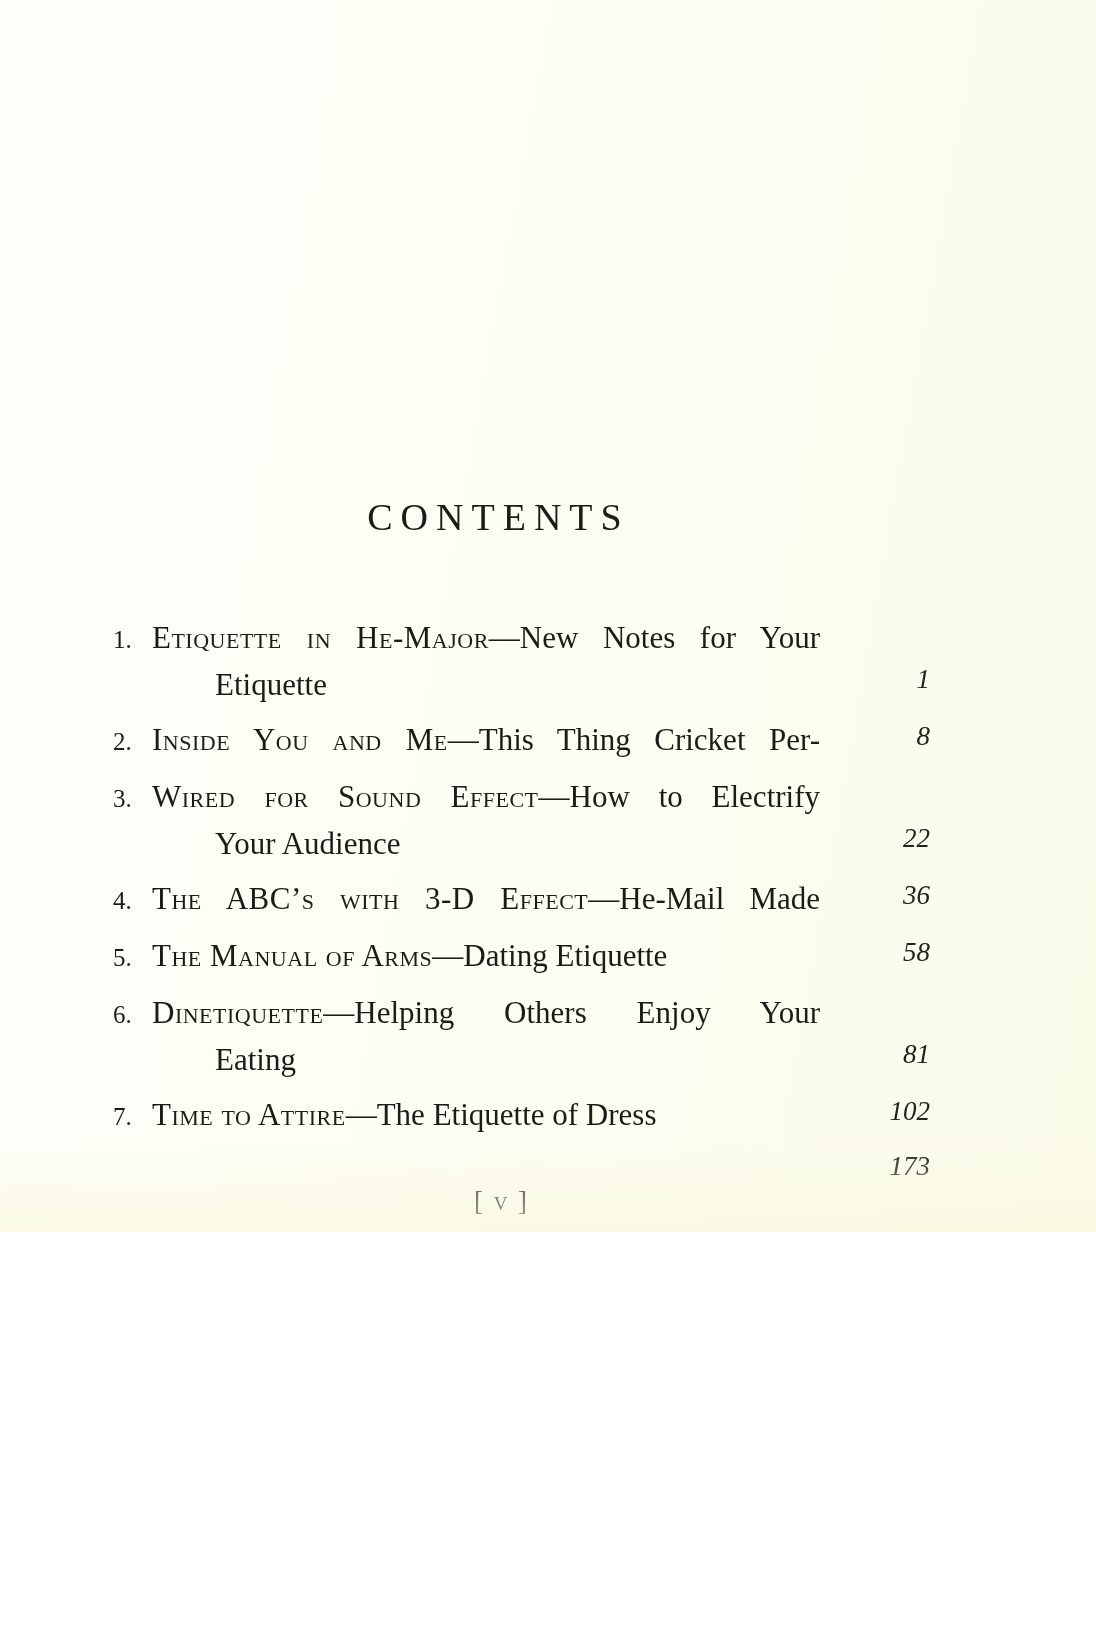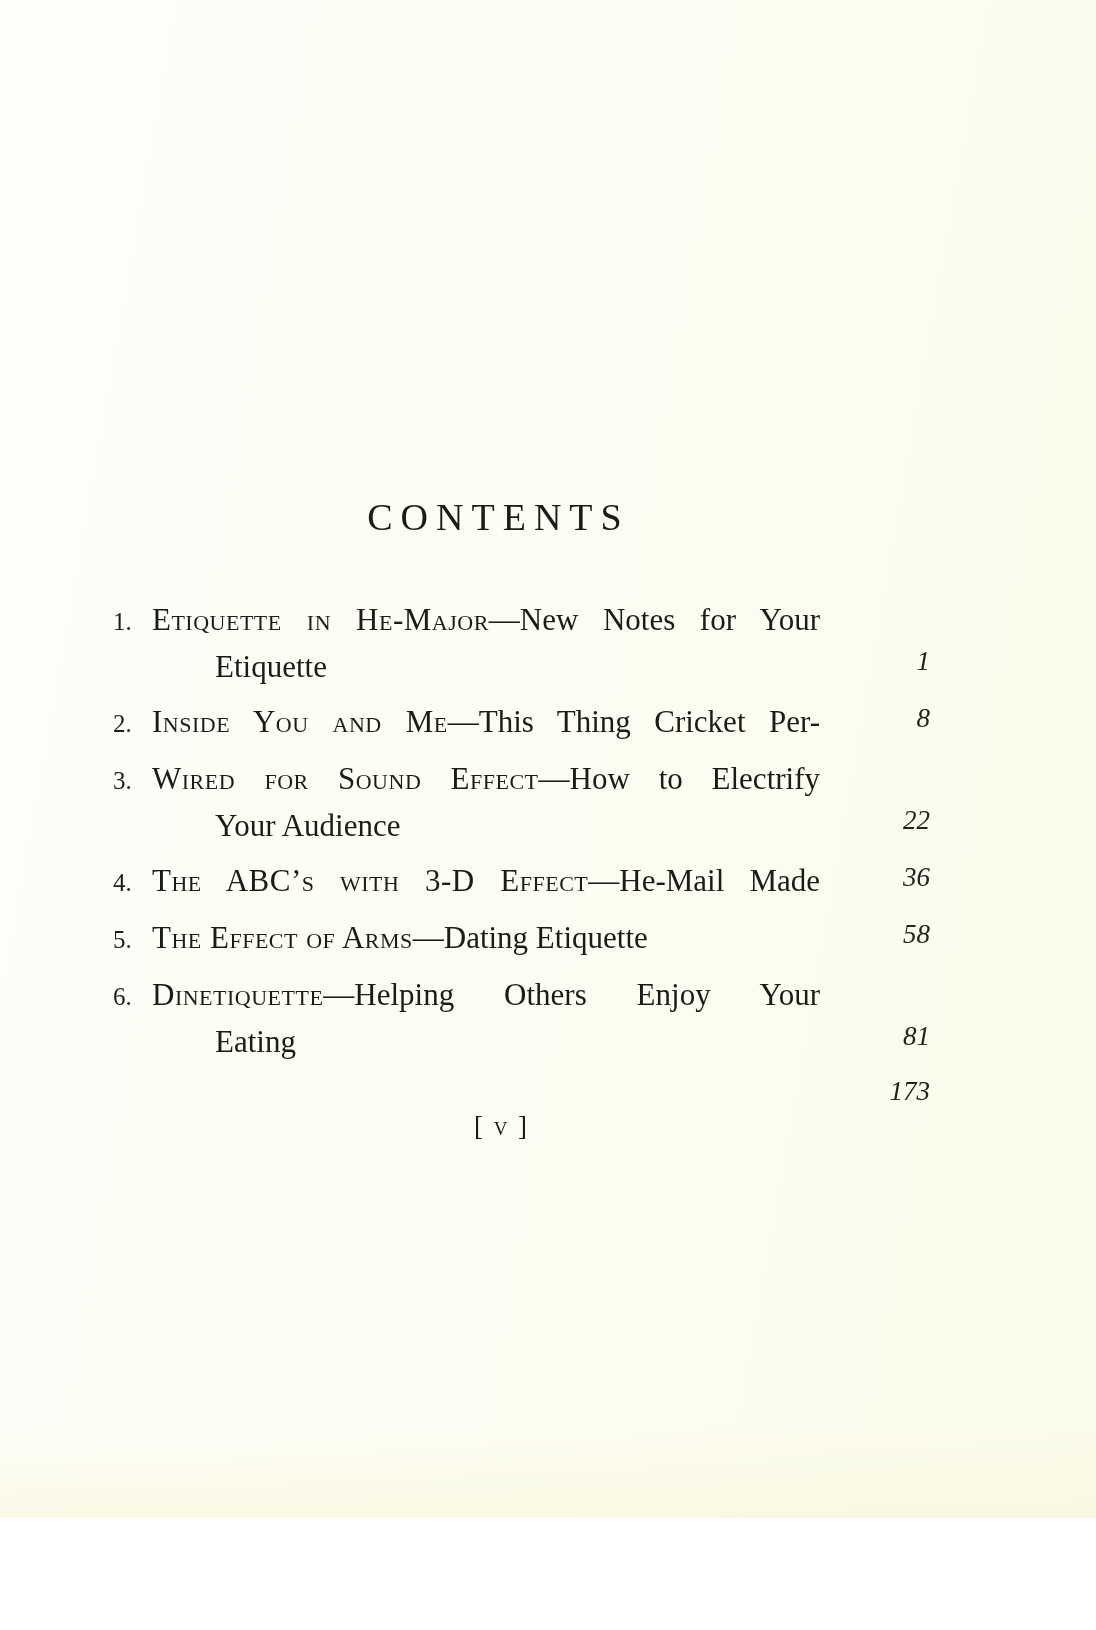--- a/index.html
+++ b/index.html
@@ -3,21 +3,21 @@
 <meta charset="utf-8">
 <style>
   html, body {
     margin: 0;
     padding: 0;
     background: #ffffff;
   }
   .book-page {
     position: relative;
     width: 1096px;
-    height: 1518px;
+    height: 1232px;
     overflow: hidden;
     background:
       linear-gradient(100deg, #fefefb 0%, #fdfdf4 45%, #fbfbea 100%);
     font-family: "Liberation Serif", "DejaVu Serif", serif;
     color: #1b1b18;
   }
   
   .book-page::after {
     content: "";
     position: absolute;
@@ -35,21 +35,21 @@
   .page-title {
     margin-top: 497px;
     line-height: 40px;
     text-align: center;
     font-size: 38px;
     letter-spacing: 8px;
     transform: translateX(-23px);
     white-space: nowrap;
   }
   .toc {
-    margin-top: 60px;
+    margin-top: 78px;
   }
   .entry {
     display: flex;
     align-items: flex-end;
     margin-bottom: 10px;
   }
   .entry-text {
     width: 707px;
     font-size: 31px;
     line-height: 45px;
@@ -123,34 +123,41 @@
 
       <div class="entry">
         <div class="entry-text">
           <div class="line1 justify"><span class="num">4.</span><span class="sc">The ABC’s with 3-D Effect</span><span>—He-Mail Made</span></div>
         </div>
         <div class="page-num">36</div>
       </div>
 
       <div class="entry">
         <div class="entry-text">
-          <div class="line1"><span class="num">5.</span><span class="sc">The Effect of Arms</span><span>—Dating Etiquette</span></div>
+          <div class="line1"><span class="num">5.</span><span class="sc">The Manual of Arms</span><span>—Dating Etiquette</span></div>
           <div class="line2"></div>
         </div>
         <div class="page-num">58</div>
       </div>
 
       <div class="entry">
         <div class="entry-text">
           <div class="line1 justify"><span class="num">6.</span><span class="sc">Dinetiquette</span><span>—Helping Others Enjoy Your</span></div>
           <div class="line2">Eating</div>
         </div>
         <div class="page-num">81</div>
       </div>
 
+      <div class="entry">
+        <div class="entry-text">
+          <div class="line1"><span class="num">7.</span><span class="sc">Time to Attire</span><span>—The Etiquette of Dress</span></div>
+          <div class="line2"></div>
+        </div>
+        <div class="page-num">102</div>
+      </div>
 
       <div class="entry">
         <div class="page-num">173</div>
       </div>
 
     </div>
 
     <div class="folio">[ v ]</div>
 
   </div>

